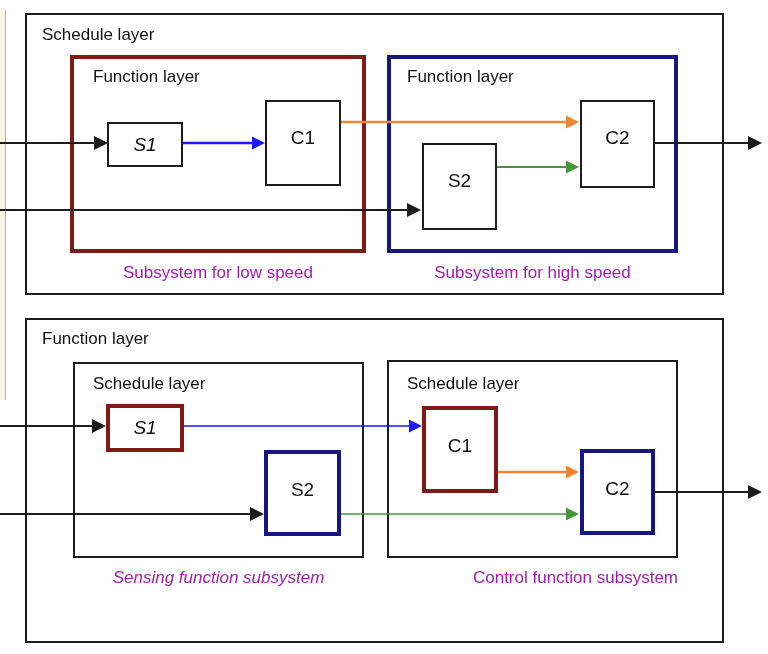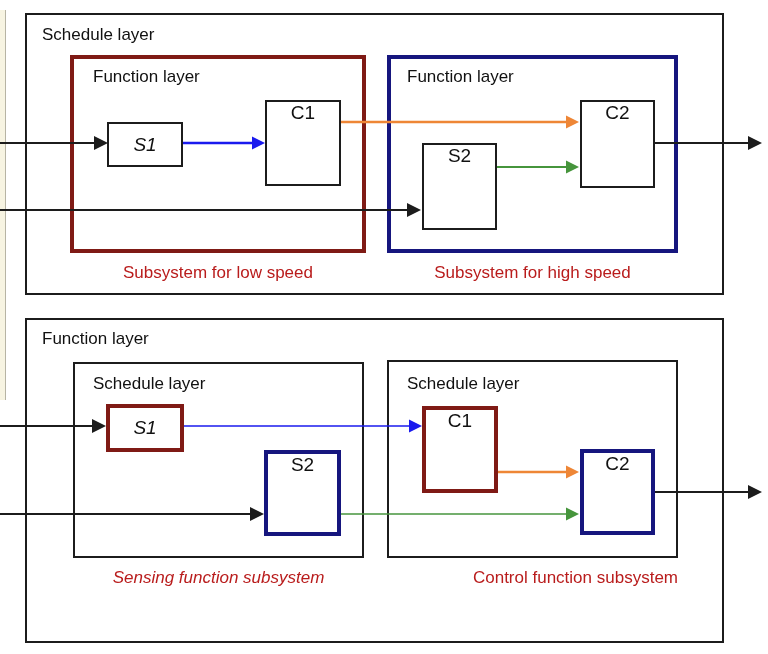--- a/index.html
+++ b/index.html
@@ -24,32 +24,32 @@
     font-size: 17px;
     line-height: 1.1;
     white-space: nowrap;
     color: #111;
   }
   .caption {
     position: absolute;
     font-size: 17px;
     text-align: center;
     white-space: nowrap;
-    color: #b91c1c;
+    color: #a21caf;
   }
   .block {
     position: absolute;
     box-sizing: border-box;
     display: flex;
     justify-content: center;
     font-size: 19px;
     color: #111;
     background: #ffffff;
   }
-  .block.tall { align-items: flex-start; padding-top: 0; }
+  .block.tall { align-items: flex-start; padding-top: 25px; }
   .block.short { align-items: center; font-style: italic; }
   #arrow-layer {
     position: absolute;
     left: 0; top: 0;
     pointer-events: none;
   }
   .page-edge {
     position: absolute;
     left: 0; top: 10px;
     width: 5px; height: 390px;

